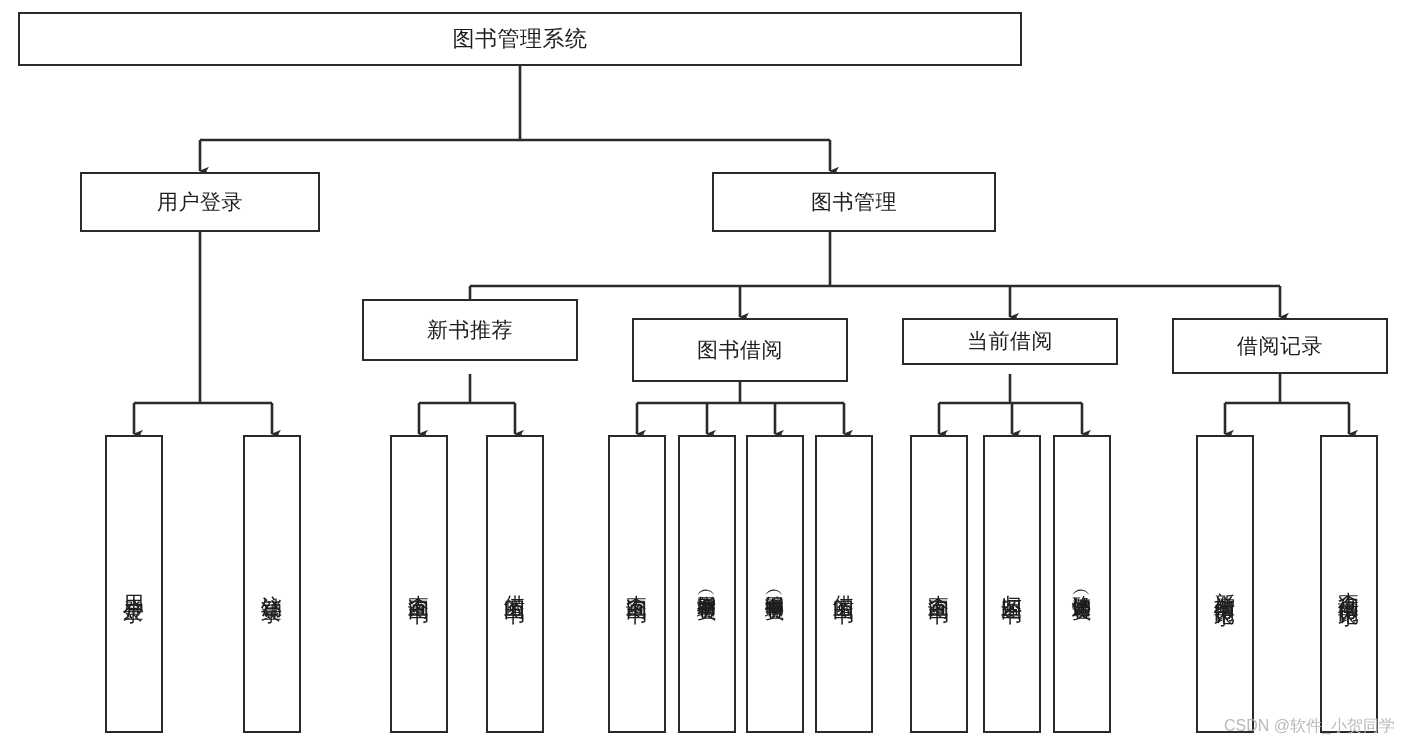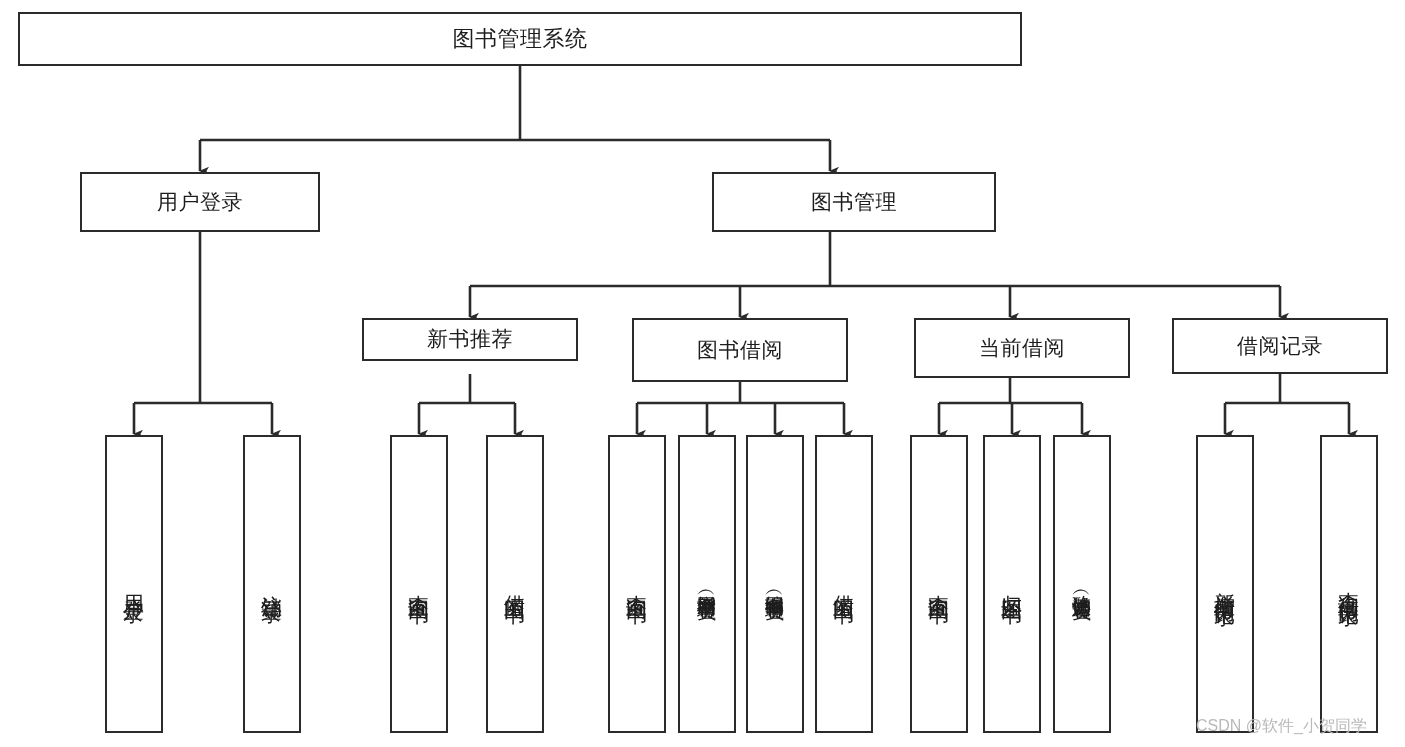--- a/index.html
+++ b/index.html
@@ -65,20 +65,21 @@
     letter-spacing: 1px;
     max-height: 278px;
   }
   .watermark {
     position: absolute;
     color: #b9b9b9;
     font-size: 16px;
     font-family: "Liberation Sans", "DejaVu Sans", sans-serif;
     white-space: nowrap;
     user-select: none;
+    padding-left: 28px;
   }
 </style>
 </head>
 <body>
 
 <div id="diagram-root">
 
   <svg id="diagram-svg" viewBox="0 0 1405 747" xmlns="http://www.w3.org/2000/svg">
     <defs>
       <marker id="arrowhead" markerWidth="9" markerHeight="10" refX="4.2" refY="9" orient="auto" markerUnits="userSpaceOnUse">
@@ -125,27 +126,27 @@
   <div id="node-layer">
       <div class="node-box node-h node-root" style="left: 18px; top: 12px; width: 1004px; height: 54px;">
         <span class="node-label">图书管理系统</span>
       </div>
       <div class="node-box node-h" style="left: 80px; top: 172px; width: 240px; height: 60px;">
         <span class="node-label">用户登录</span>
       </div>
       <div class="node-box node-h" style="left: 712px; top: 172px; width: 284px; height: 60px;">
         <span class="node-label">图书管理</span>
       </div>
-      <div class="node-box node-h" style="left: 362px; top: 318px; width: 216px; height: 43px;">
+      <div class="node-box node-h" style="left: 362px; top: 299px; width: 216px; height: 62px;">
         <span class="node-label">新书推荐</span>
       </div>
       <div class="node-box node-h" style="left: 632px; top: 318px; width: 216px; height: 64px;">
         <span class="node-label">图书借阅</span>
       </div>
-      <div class="node-box node-h" style="left: 902px; top: 318px; width: 216px; height: 60px; margin-left: 12px;">
+      <div class="node-box node-h" style="left: 902px; top: 318px; width: 216px; height: 47px;">
         <span class="node-label">当前借阅</span>
       </div>
       <div class="node-box node-h" style="left: 1172px; top: 318px; width: 216px; height: 56px;">
         <span class="node-label">借阅记录</span>
       </div>
       <div class="node-box node-v" style="left: 105px; top: 435px; width: 58px; height: 298px;">
         <span class="node-label">用户登录</span>
       </div>
       <div class="node-box node-v" style="left: 243px; top: 435px; width: 58px; height: 298px;">
         <span class="node-label">注销登录</span>

